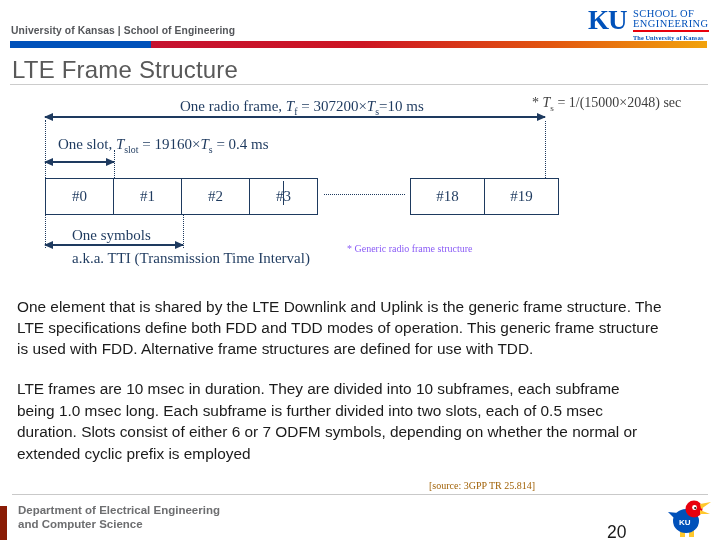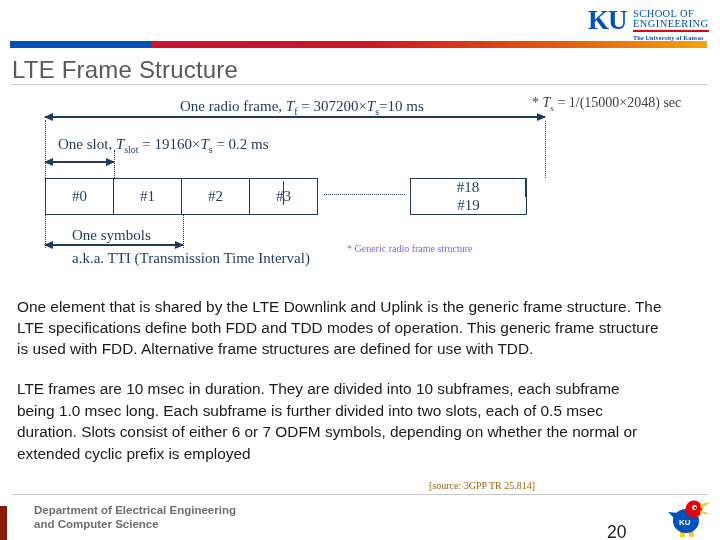--- a/index.html
+++ b/index.html
@@ -46,29 +46,30 @@
   .generic-note{left:347px;top:243px;font-size:10px;color:#8b5cf6;}
 
   
   .para{left:17px;font-size:15.4px;color:#1b1b1b;line-height:21px;}
   .para2{line-height:21.5px;}
   .source{left:429px;top:480px;font-size:10px;color:#a16207;font-family:Liberation Serif, serif;}
 
   
   .footer-sep{left:12px;top:494px;width:696px;height:1px;background:#c9c9c9;}
   .maroon-bar{left:0;top:506px;width:7px;height:34px;background:#8a1c06;}
-  .dept{left:18px;top:504px;font-size:11.5px;font-weight:bold;color:#6d6e70;line-height:13.5px;margin-left:16px;}
+  .dept{left:18px;top:504px;font-size:11.5px;font-weight:bold;color:#6d6e70;line-height:13.5px;}
   .page-num{left:607px;top:502px;font-size:17.5px;color:#1a1a1a;margin-top:20px;}
   .jayhawk{left:666px;top:498px;}
 </style>
 </head>
 <body>
 
 <div class="slide">
 
+  <div class="abs institution">University of Kansas | School of Engineering</div>
   <div class="abs bar-blue"></div>
   <div class="abs bar-warm"></div>
 
   <div class="abs kulogo">
     <div class="ku-letters">KU</div>
     <div class="ku-textcol">
       <div class="ku-line">SCHOOL OF</div>
       <div class="ku-line">ENGINEERING</div>
       <div class="ku-rule"></div>
       <div class="ku-tag">The University of Kansas</div>
@@ -85,35 +86,35 @@
   <div class="abs ts-note dserif">
     <span>* </span><i>T</i><sub>s</sub><span> = 1/(15000×2048) sec</span>
   </div>
 
   <div class="arrow" style="left:45px;top:116px;width:500px;"></div>
 
   <div class="vdot" style="left:45px;top:120px;height:58px;"></div>
   <div class="vdot" style="left:545px;top:121px;height:57px;"></div>
 
   <div class="abs dlabel dserif dnavy" style="left:58px;top:136px;">
-    <span>One slot, </span><i>T</i><sub>slot</sub><span> = 19160×</span><i>T</i><sub>s</sub><span> = 0.2 ms</span>
+    <span>One slot, </span><i>T</i><sub>slot</sub><span> = 19160×</span><i>T</i><sub>s</sub><span> = 0.4 ms</span>
   </div>
 
   <div class="arrow" style="left:45px;top:161px;width:69px;"></div>
   <div class="vdot" style="left:114px;top:150px;height:28px;"></div>
 
   <div class="slot-group" style="left:45px;top:178px;width:273px;">
     <div class="slot-cell">#0</div>
     <div class="slot-cell">#1</div>
     <div class="slot-cell">#2</div>
     <div class="slot-cell">#3</div>
   </div>
   <div class="vsolid" style="left:283px;top:181px;height:24px;"></div>
   <div class="hdot" style="left:324px;top:194px;width:81px;"></div>
-  <div class="slot-group" style="left:410px;top:178px;width:117px;flex-direction:column;">
+  <div class="slot-group" style="left:410px;top:178px;width:149px;">
     <div class="slot-cell">#18</div>
     <div class="slot-cell">#19</div>
   </div>
 
   <div class="vdot" style="left:45px;top:215px;height:33px;"></div>
   <div class="vdot" style="left:183px;top:215px;height:33px;"></div>
 
   <div class="abs dlabel dserif dnavy" style="left:72px;top:227px;">One symbols</div>
   <div class="arrow" style="left:45px;top:244px;width:138px;"></div>
   <div class="abs dlabel dserif dnavy" style="left:72px;top:250px;">a.k.a. TTI (Transmission Time Interval)</div>

